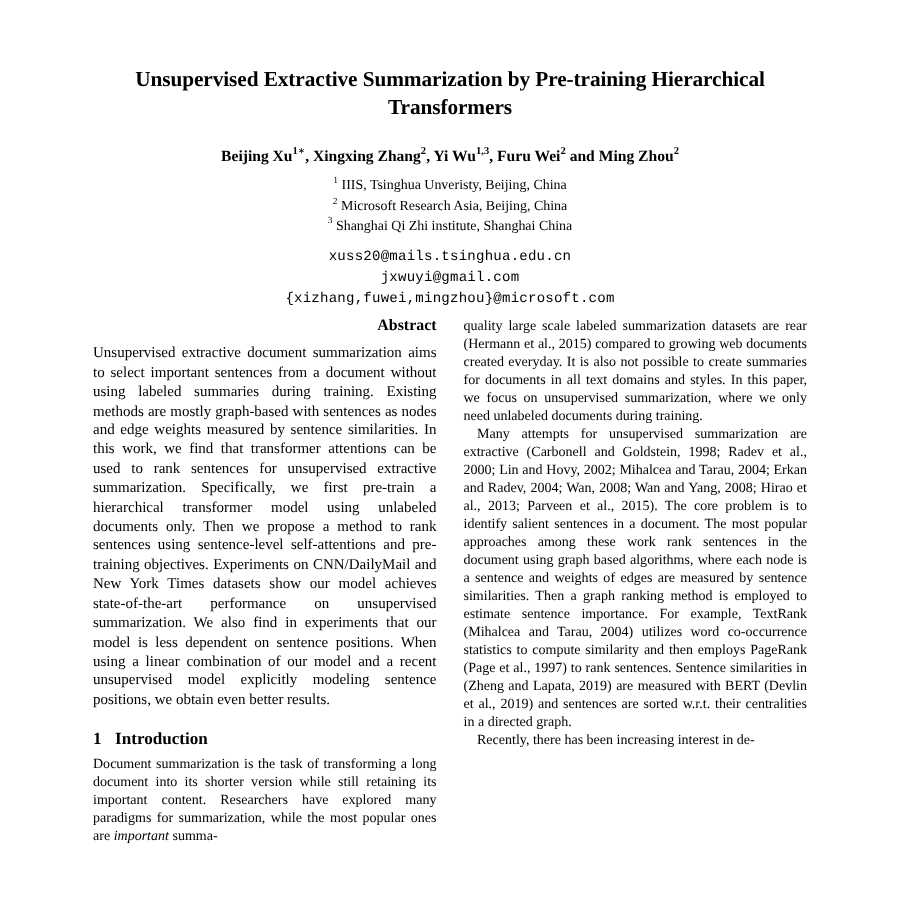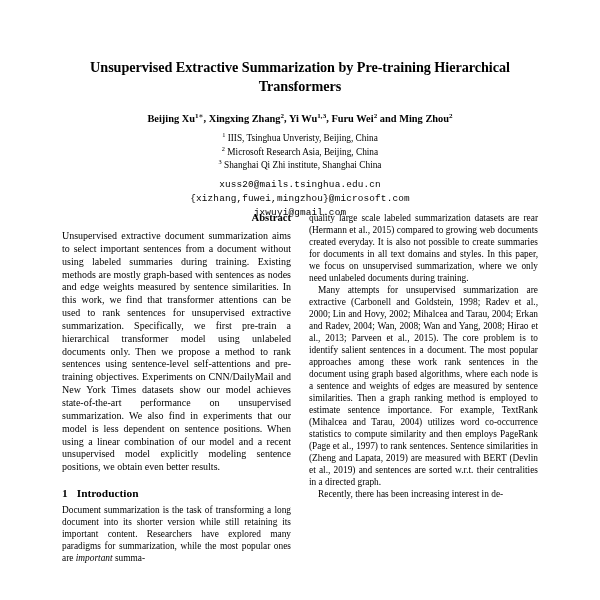--- a/index.html
+++ b/index.html
@@ -12,21 +12,21 @@
     height: 600px;
     overflow: hidden;
     font-family: "Liberation Serif", "DejaVu Serif", serif;
     color: #000000;
     -webkit-font-smoothing: antialiased;
   }
   .page {
     position: relative;
     width: 600px;
     height: 600px;
-    padding: 14px;
+    padding: 0;
     box-sizing: border-box;
     background: #ffffff;
   }
 
   
   .titleblock {
     padding: 44px 62px 0 62px;
     text-align: center;
   }
   .paper-title {
@@ -141,22 +141,22 @@
     </div>
 
     <div class="affiliations">
       <div class="aff-line"><sup>1</sup> <span>IIIS, Tsinghua Unveristy, Beijing, China</span></div>
       <div class="aff-line"><sup>2</sup> <span>Microsoft Research Asia, Beijing, China</span></div>
       <div class="aff-line"><sup>3</sup> <span>Shanghai Qi Zhi institute, Shanghai China</span></div>
     </div>
 
     <div class="emails">
       <div>xuss20@mails.tsinghua.edu.cn</div>
+      <div>jxwuyi@gmail.com</div>
       <div>{xizhang,fuwei,mingzhou}@microsoft.com</div>
-      <div>jxwuyi@gmail.com</div>
     </div>
 
   </div>
 
   <div class="columns">
 
     <div class="col">
       <div class="section-title-centered">Abstract</div>
       <p class="para abstract-body">Unsupervised extractive document summarization aims to select important sentences from a document without using labeled summaries during training. Existing methods are mostly graph-based with sentences as nodes and edge weights measured by sentence similarities. In this work, we find that transformer attentions can be used to rank sentences for unsupervised extractive summarization. Specifically, we first pre-train a hierarchical transformer model using unlabeled documents only. Then we propose a method to rank sentences using sentence-level self-attentions and pre-training objectives. Experiments on CNN/DailyMail and New York Times datasets show our model achieves state-of-the-art performance on unsupervised summarization. We also find in experiments that our model is less dependent on sentence positions. When using a linear combination of our model and a recent unsupervised model explicitly modeling sentence positions, we obtain even better results.</p>
 

